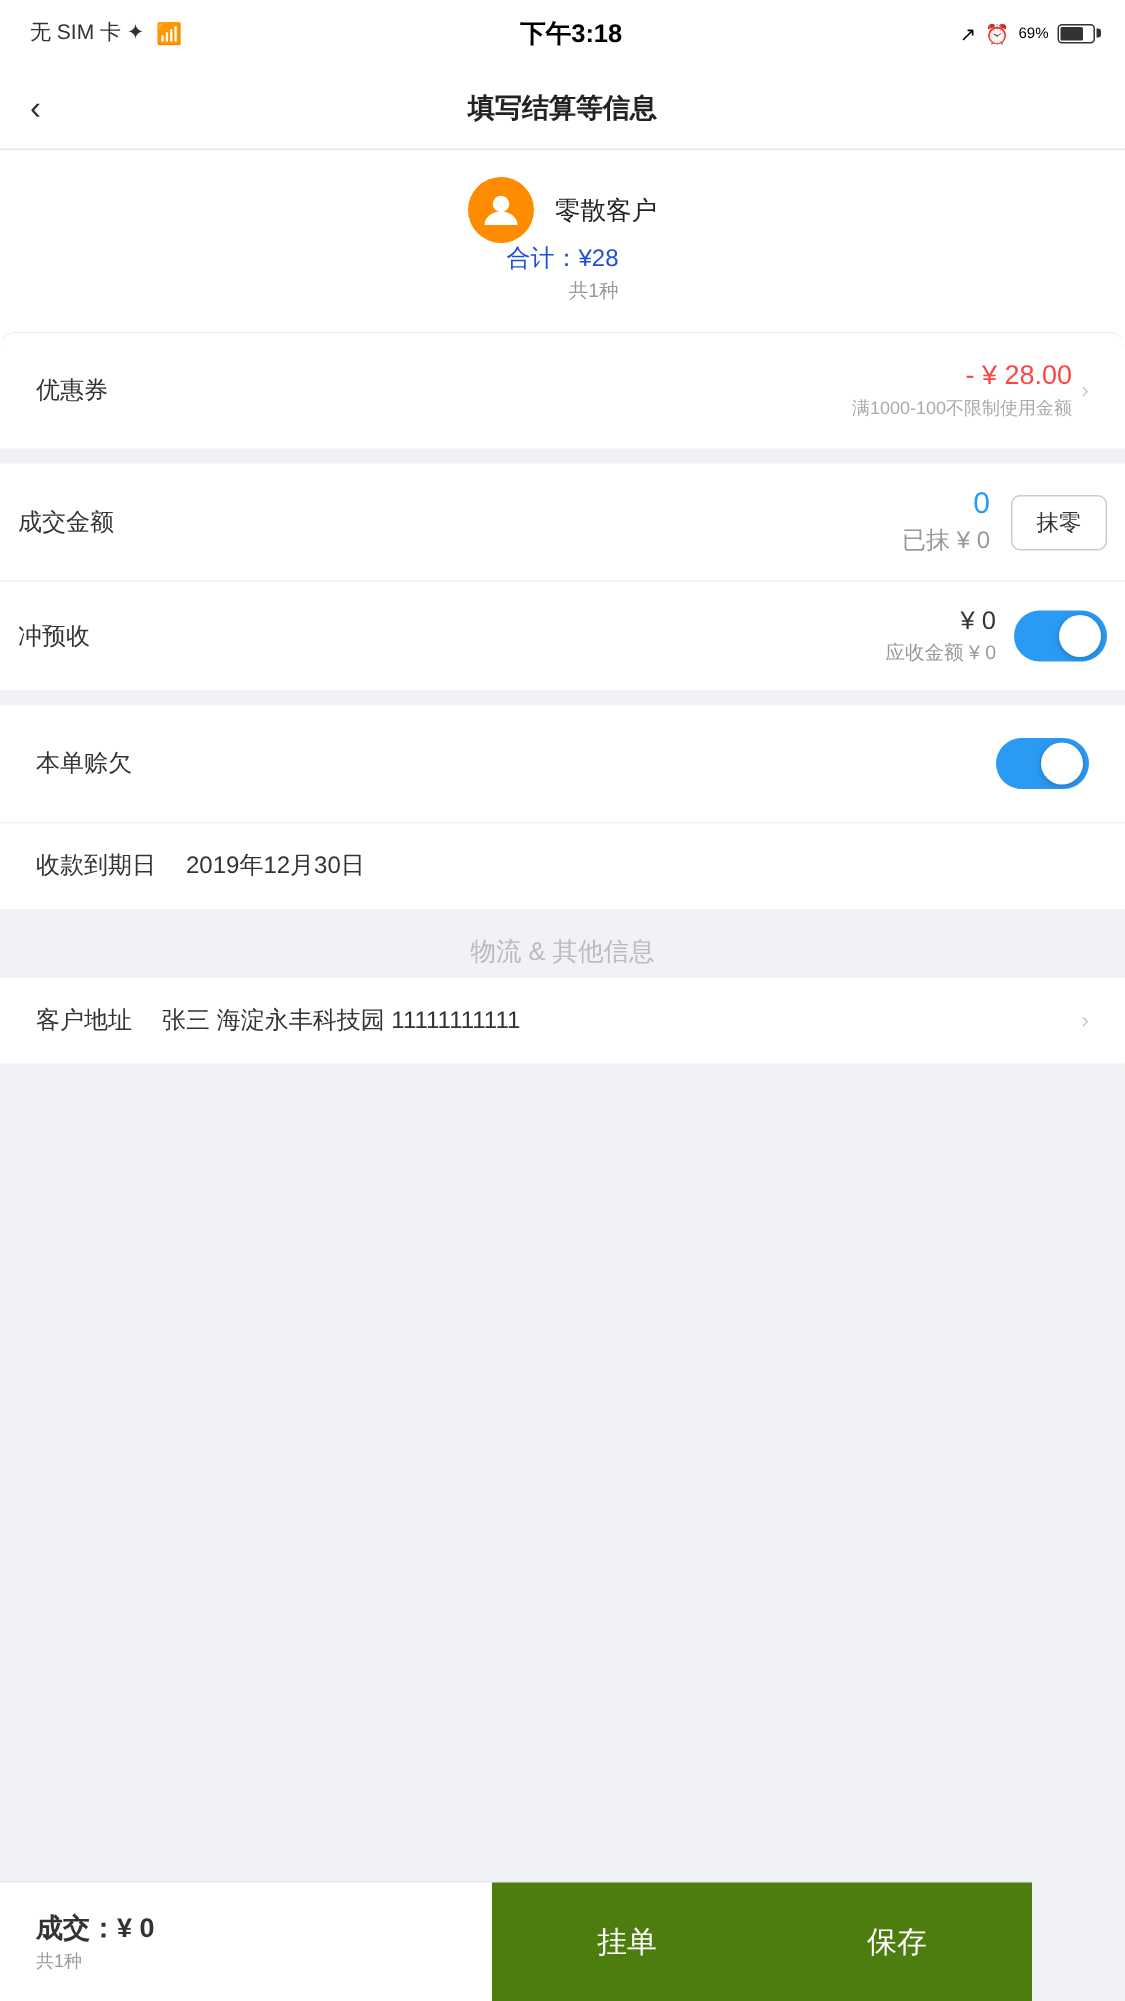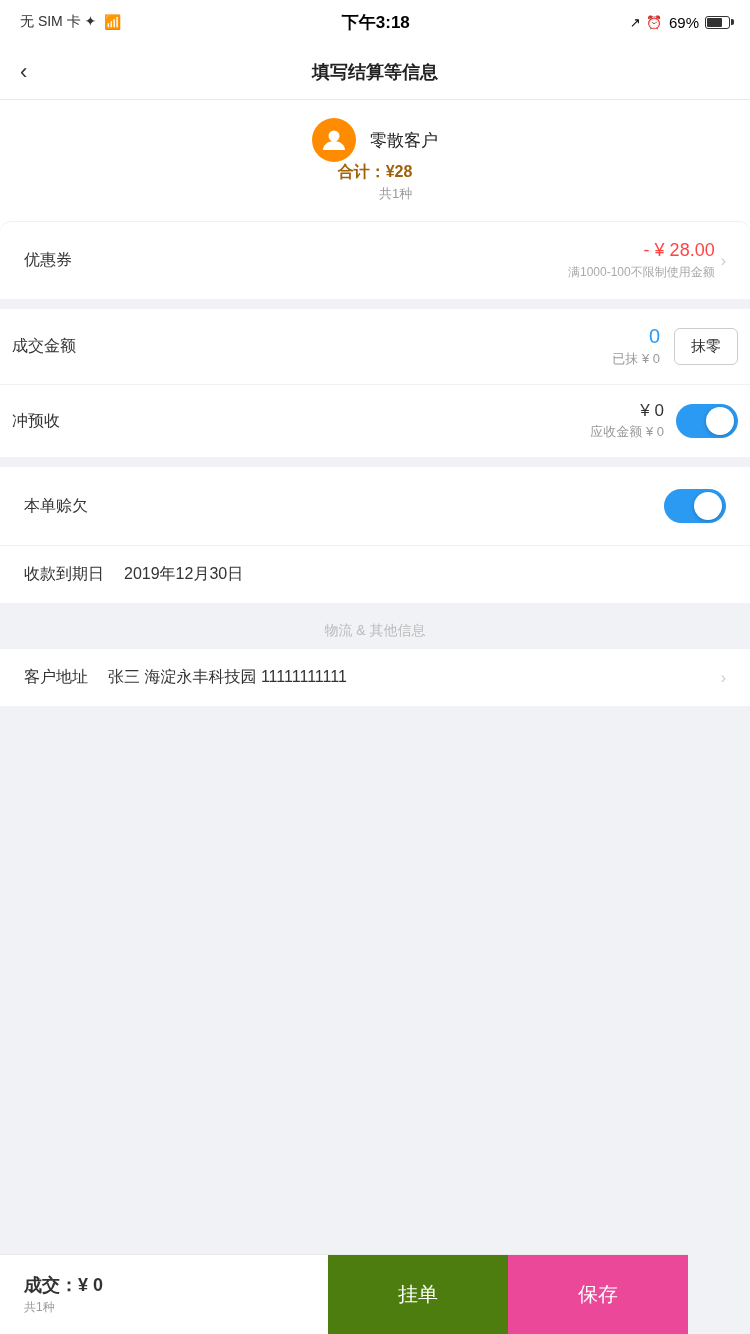--- a/index.html
+++ b/index.html
@@ -100,21 +100,21 @@
       align-items: center;
       justify-content: center;
     }
     .customer-avatar svg { width: 26px; height: 26px; }
     .customer-name {
       font-size: 17px;
       font-weight: 500;
       color: #222;
     }
     .customer-total { text-align: right; }
-    .total-amount { font-size: 16px; color: #a16207; font-weight: 700; }
+    .total-amount { font-size: 16px; color: #1d4ed8; font-weight: 400; }
     .total-count { font-size: 13px; color: #999; margin-top: 2px; }
 
     
     .row-item {
       padding: 18px 24px;
       display: flex;
       align-items: center;
       justify-content: space-between;
       border-top: 1px solid #f0f0f0;
       border-radius: 11px;
@@ -148,21 +148,21 @@
     }
     .transaction-row:first-child { border-top: none; }
     .transaction-label { font-size: 16px; color: #333; }
     .transaction-right { display: flex; align-items: center; gap: 14px; }
     .transaction-value { text-align: right; }
     .deal-amount {
       font-size: 20px;
       color: #2b9af3;
       font-weight: 500;
     }
-    .deal-sub { font-size: 13px; color: #999; margin-top: 2px; margin-left: 46px; }
+    .deal-sub { font-size: 16px; color: #999; margin-top: 2px; margin-left: 46px; }
 
     
     .round-off-btn {
       border: 1px solid #ccc;
       border-radius: 6px;
       padding: 8px 16px;
       background: #fff;
       font-size: 15px;
       color: #333;
       cursor: pointer;
@@ -222,21 +222,21 @@
     .duedate-value { color: #333; }
 
     
     .logistics-divider {
       background: #f0f2f5;
       height: 36px;
       display: flex;
       align-items: center;
       justify-content: center;
     }
-    .logistics-title { font-size: 14px; color: #bbb; }
+    .logistics-title { font-size: 17px; color: #bbb; }
 
     
     .address-row {
       background: #fff;
       padding: 18px 24px;
       display: flex;
       align-items: center;
       justify-content: space-between;
     }
     .address-label { font-size: 16px; color: #333; flex-shrink: 0; margin-right: 20px; }
@@ -273,21 +273,21 @@
       align-items: center;
       justify-content: center;
       font-size: 20px;
       color: #fff;
       font-weight: 500;
       cursor: pointer;
     }
     .btn-save {
       width: 180px;
       height: 100%;
-      background: #ec4899;
+      background: #4d7c0f;
       display: flex;
       align-items: center;
       justify-content: center;
       font-size: 20px;
       color: #fff;
       font-weight: 500;
       cursor: pointer;
     }
   </style>
 </head>
@@ -295,21 +295,21 @@
 
 <div class="status-bar">
   <div class="status-left">
     <span style="font-size:14px;color:#333;">无 SIM 卡 ✦</span>
     <span style="font-size:14px;">📶</span>
   </div>
   <div class="status-center">下午3:18</div>
   <div class="status-right">
     <span style="font-size:13px;">↗</span>
     <span style="font-size:13px;">⏰</span>
-    <span style="font-size:15px;">69%</span>
+    <span style="font-size:10px;">69%</span>
     <div class="battery-icon">
       <div class="battery-fill"></div>
     </div>
   </div>
 </div>
 
 <div class="nav-bar">
   <div class="nav-back">‹</div>
   <div class="nav-title">填写结算等信息</div>
 </div>

